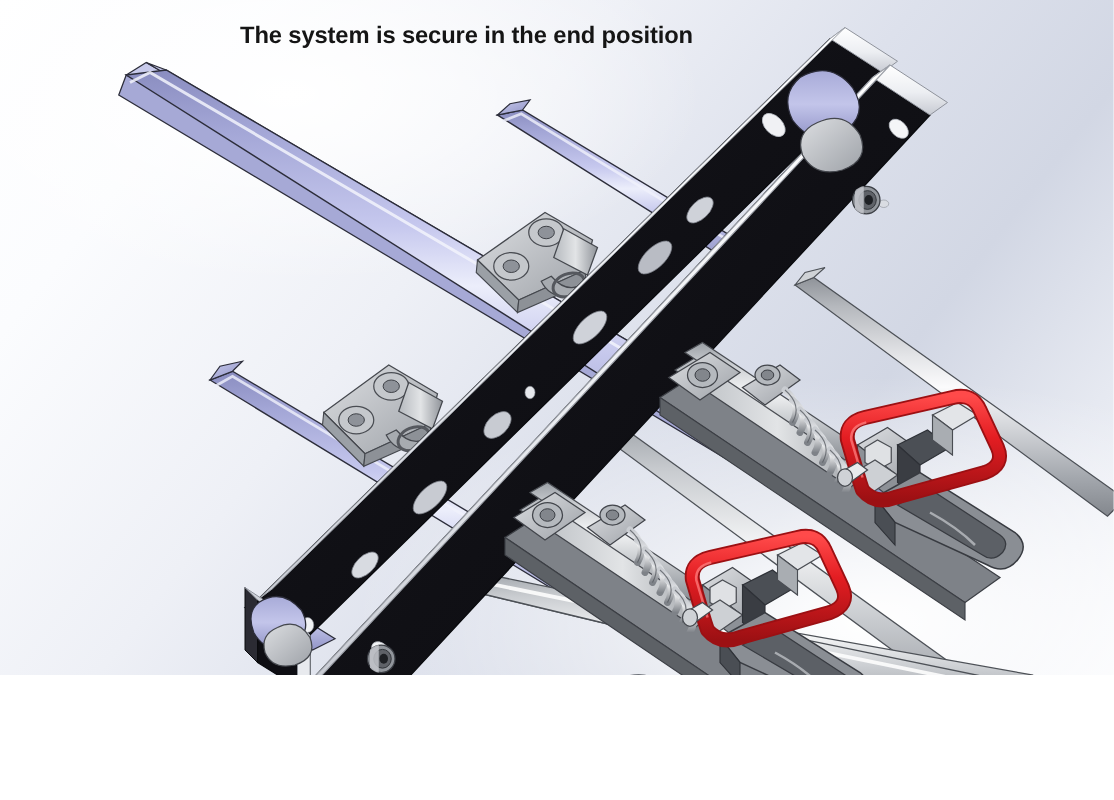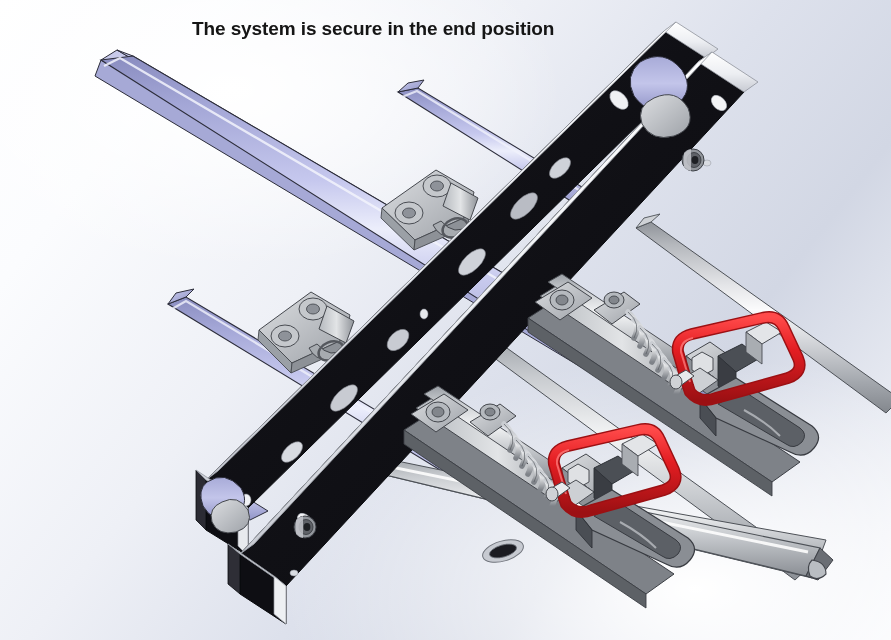--- a/index.html
+++ b/index.html
@@ -3,21 +3,21 @@
 <meta charset="utf-8">
 <title>CAD Render</title>
 <style>
   html,body{margin:0;padding:0;}
   body{
     width:891px;height:640px;overflow:hidden;
     font-family:"Liberation Sans", sans-serif;
     background:#ffffff;
   }
   #stage{
-    position:relative;width:891px;height:640px;overflow:hidden;
+    position:relative;width:891px;height:540px;overflow:hidden;
     background:
       radial-gradient(ellipse 60% 45% at 26% 14%, rgba(255,255,255,1) 0%, rgba(255,255,255,0) 62%),
       radial-gradient(ellipse 70% 55% at 78% 92%, rgba(255,255,255,1) 0%, rgba(255,255,255,0) 66%),
       linear-gradient(128deg, #ffffff 0%, #fbfcfe 16%, #eef0f6 38%, #dde1ec 56%, #d2d7e4 72%, #e6e9f1 86%, #f8f9fc 100%);
     text-decoration: underline;
   }
   #stage svg{position:absolute;top:0;left:0;}
   .title{
     position:absolute;left:192px;top:18px;
     font-size:19px;font-weight:bold;color:#151515;

